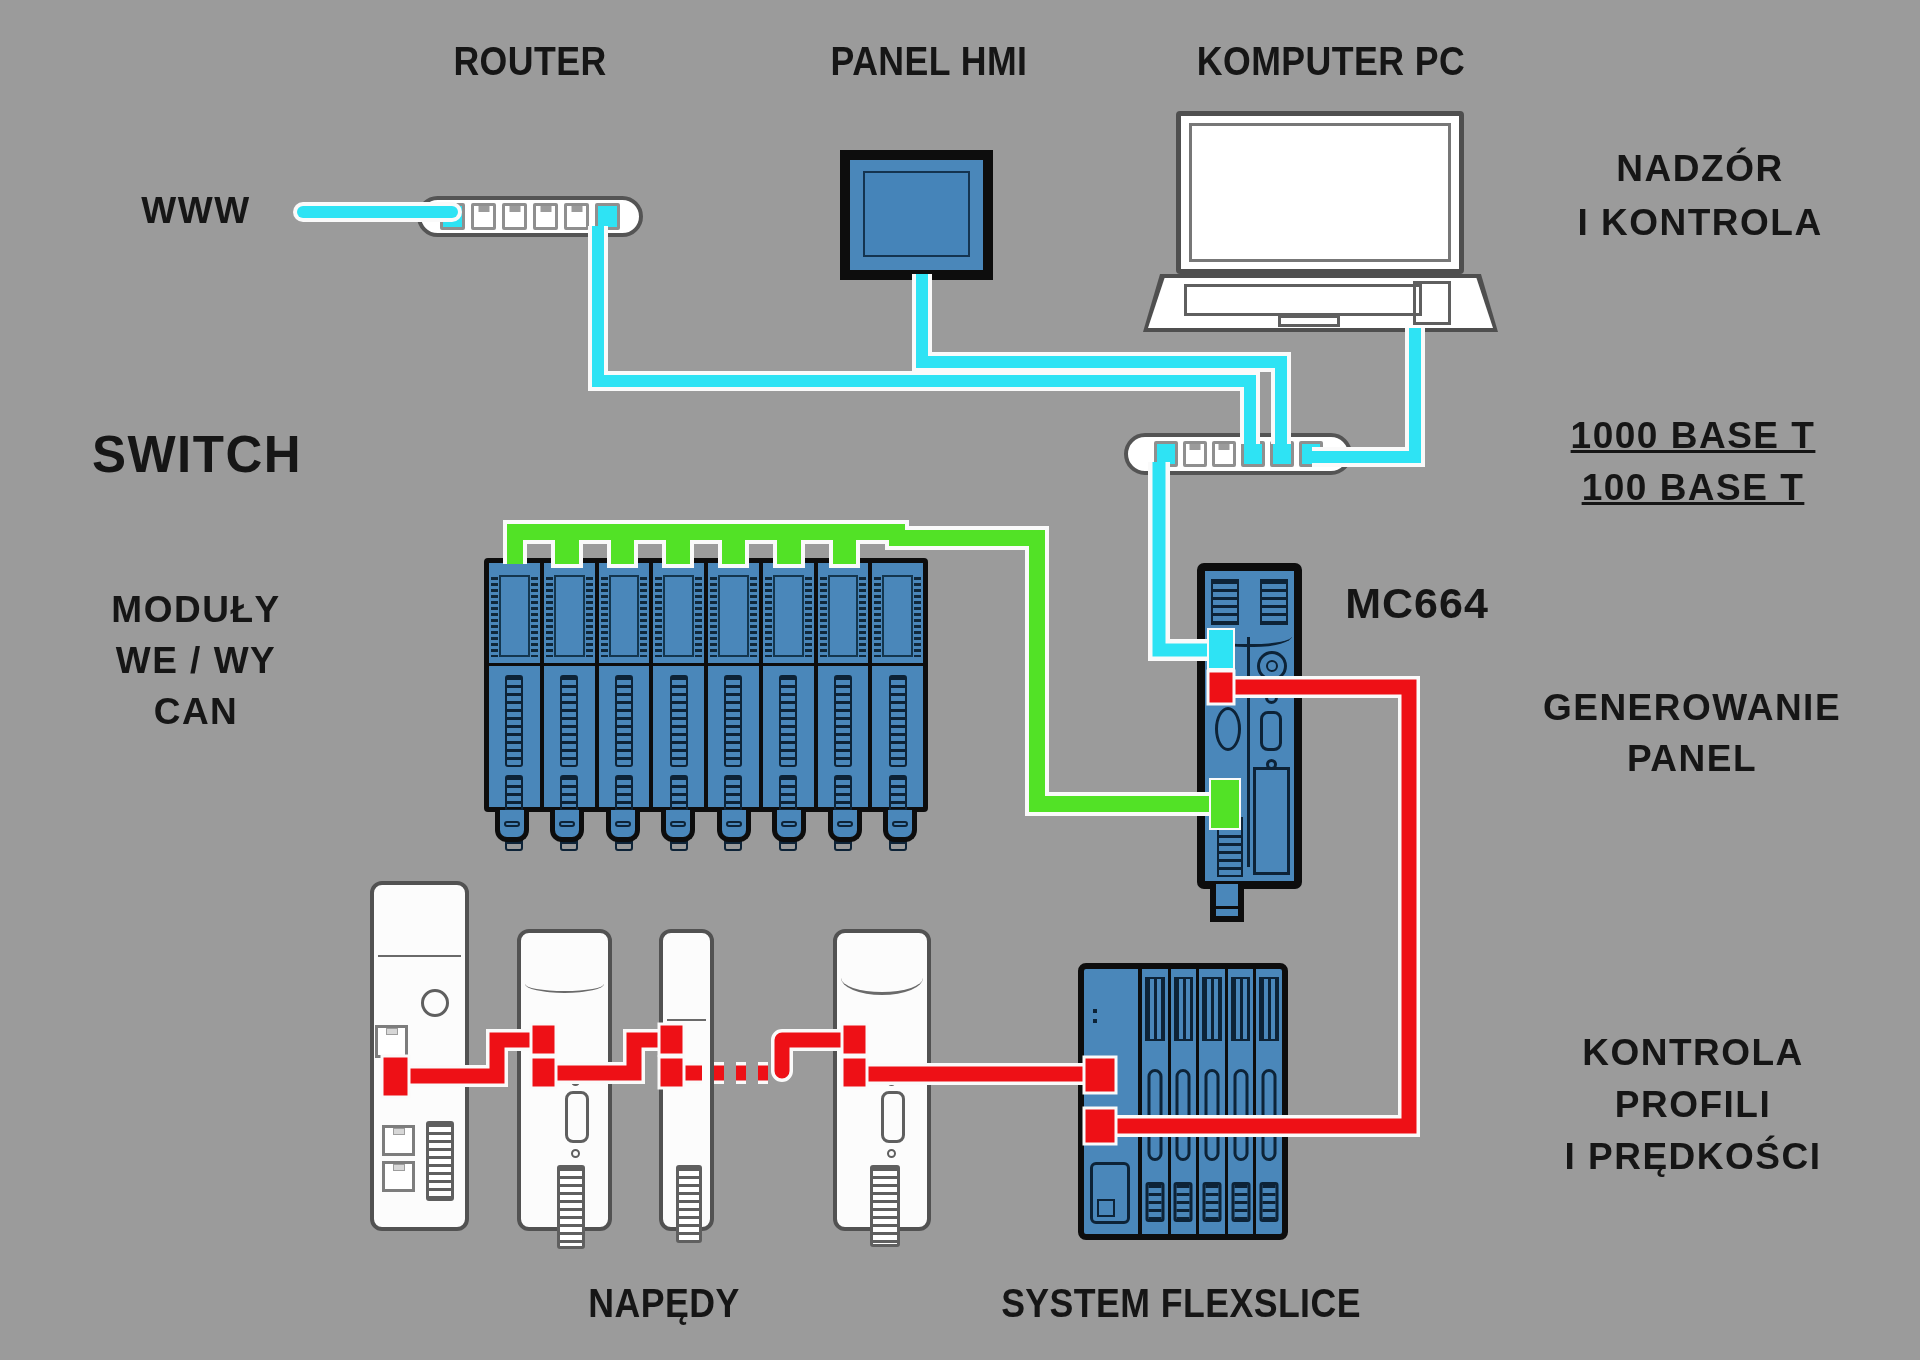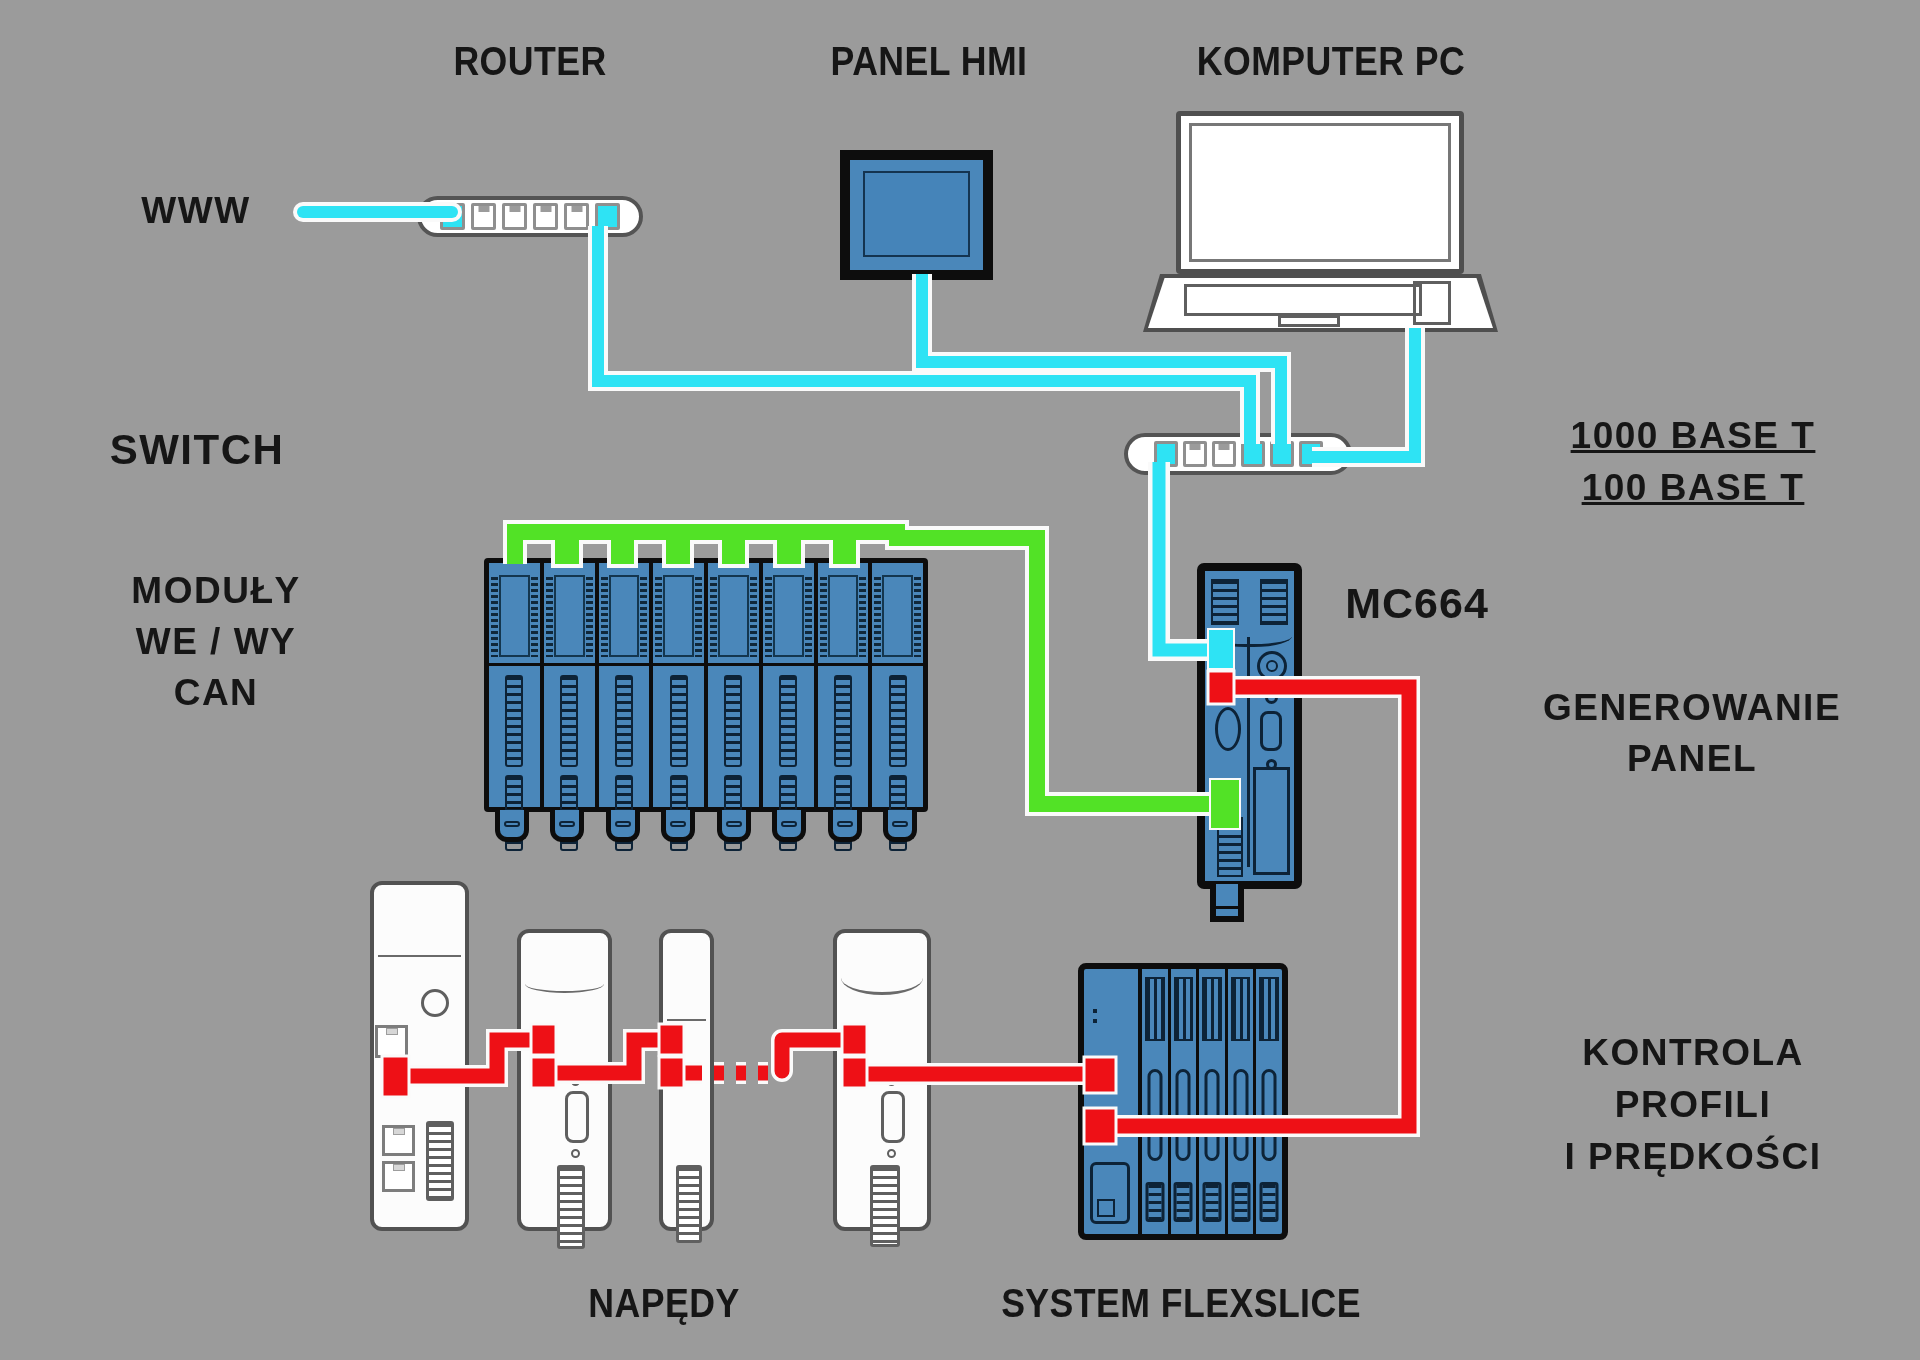--- a/index.html
+++ b/index.html
@@ -125,29 +125,33 @@
 </style>
 </head>
 <body>
 
 <div class="canvas">
 
   <div class="lbl cond" style="left:530px;top:39px;">ROUTER</div>
   <div class="lbl cond" style="left:929px;top:39px;">PANEL HMI</div>
   <div class="lbl cond" style="left:1331px;top:39px;">KOMPUTER PC</div>
   <div class="lbl" style="left:196px;top:191px;">WWW</div>
-  <div class="lbl" style="left:197px;top:427px;font-size:42px;">SWITCH</div>
-
+  <div class="lbl" style="left:197px;top:427px;font-size:51px;">SWITCH</div>
+
+  <div class="lbl lbl-block lh54" style="left:1700px;top:142px;">
+    <div>NADZÓR</div>
+    <div>I KONTROLA</div>
+  </div>
 
   <div class="lbl lbl-block lh52" style="left:1693px;top:410px;text-decoration:underline;">
     <div>1000 BASE T</div>
     <div>100 BASE T</div>
   </div>
 
-  <div class="lbl lbl-block lh51" style="left:196px;top:565px;margin-left:20px;">
+  <div class="lbl lbl-block lh51" style="left:196px;top:584px;">
     <div>MODUŁY</div>
     <div>WE / WY</div>
     <div>CAN</div>
   </div>
 
   <div class="lbl mc-lbl" style="left:1417px;top:580px;">MC664</div>
 
   <div class="lbl lbl-block lh51" style="left:1692px;top:682px;">
     <div>GENEROWANIE</div>
     <div>PANEL</div>

